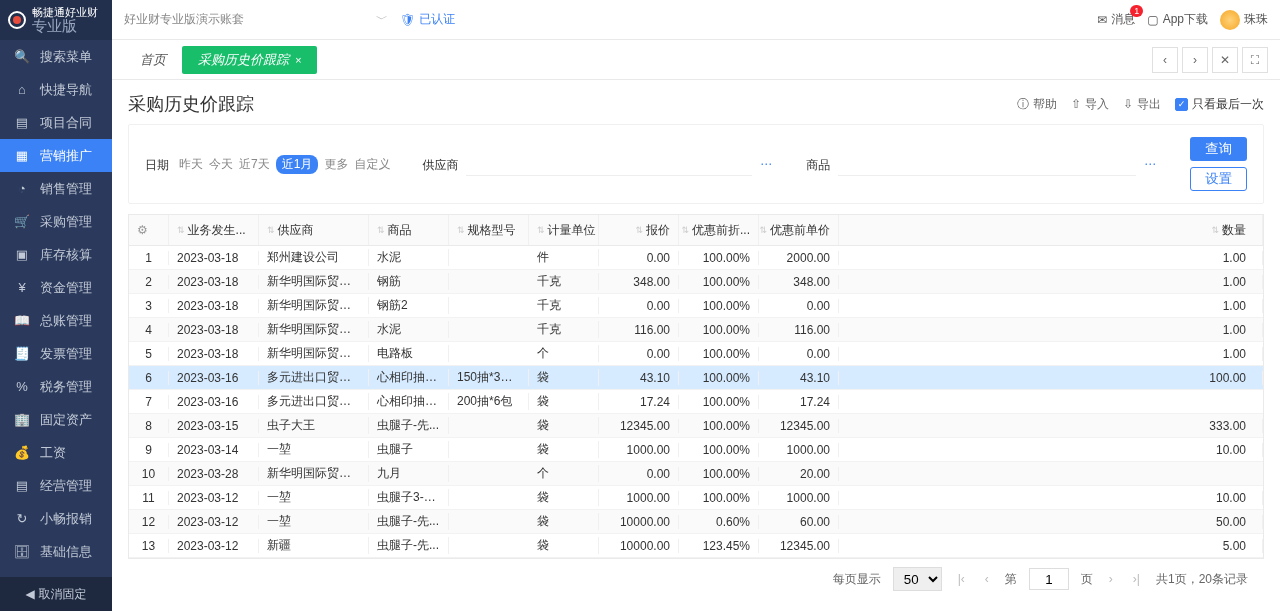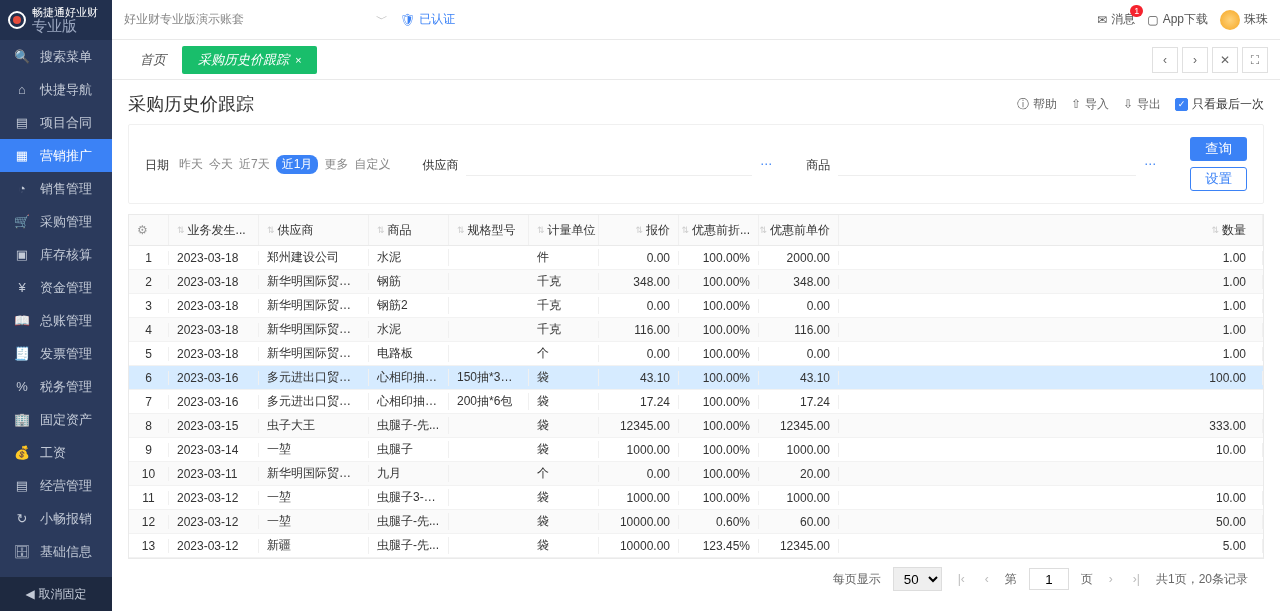--- a/index.html
+++ b/index.html
@@ -411,21 +411,21 @@
               <div class="cell c-prod">虫腿子</div>
               <div class="cell c-spec"></div>
               <div class="cell c-unit">袋</div>
               <div class="cell c-price">1000.00</div>
               <div class="cell c-disc">100.00%</div>
               <div class="cell c-unitprice">1000.00</div>
               <div class="cell c-qty">10.00</div>
             </div>
             <div class="trow">
               <div class="cell c-idx">10</div>
-              <div class="cell c-date">2023-03-11</div>
+              <div class="cell c-date">2023-03-28</div>
               <div class="cell c-supp">新华明国际贸易有限...</div>
               <div class="cell c-prod">九月</div>
               <div class="cell c-spec"></div>
               <div class="cell c-unit">个</div>
               <div class="cell c-price">0.00</div>
               <div class="cell c-disc">100.00%</div>
               <div class="cell c-unitprice">20.00</div>
             </div>
             <div class="trow">
               <div class="cell c-idx">11</div>

